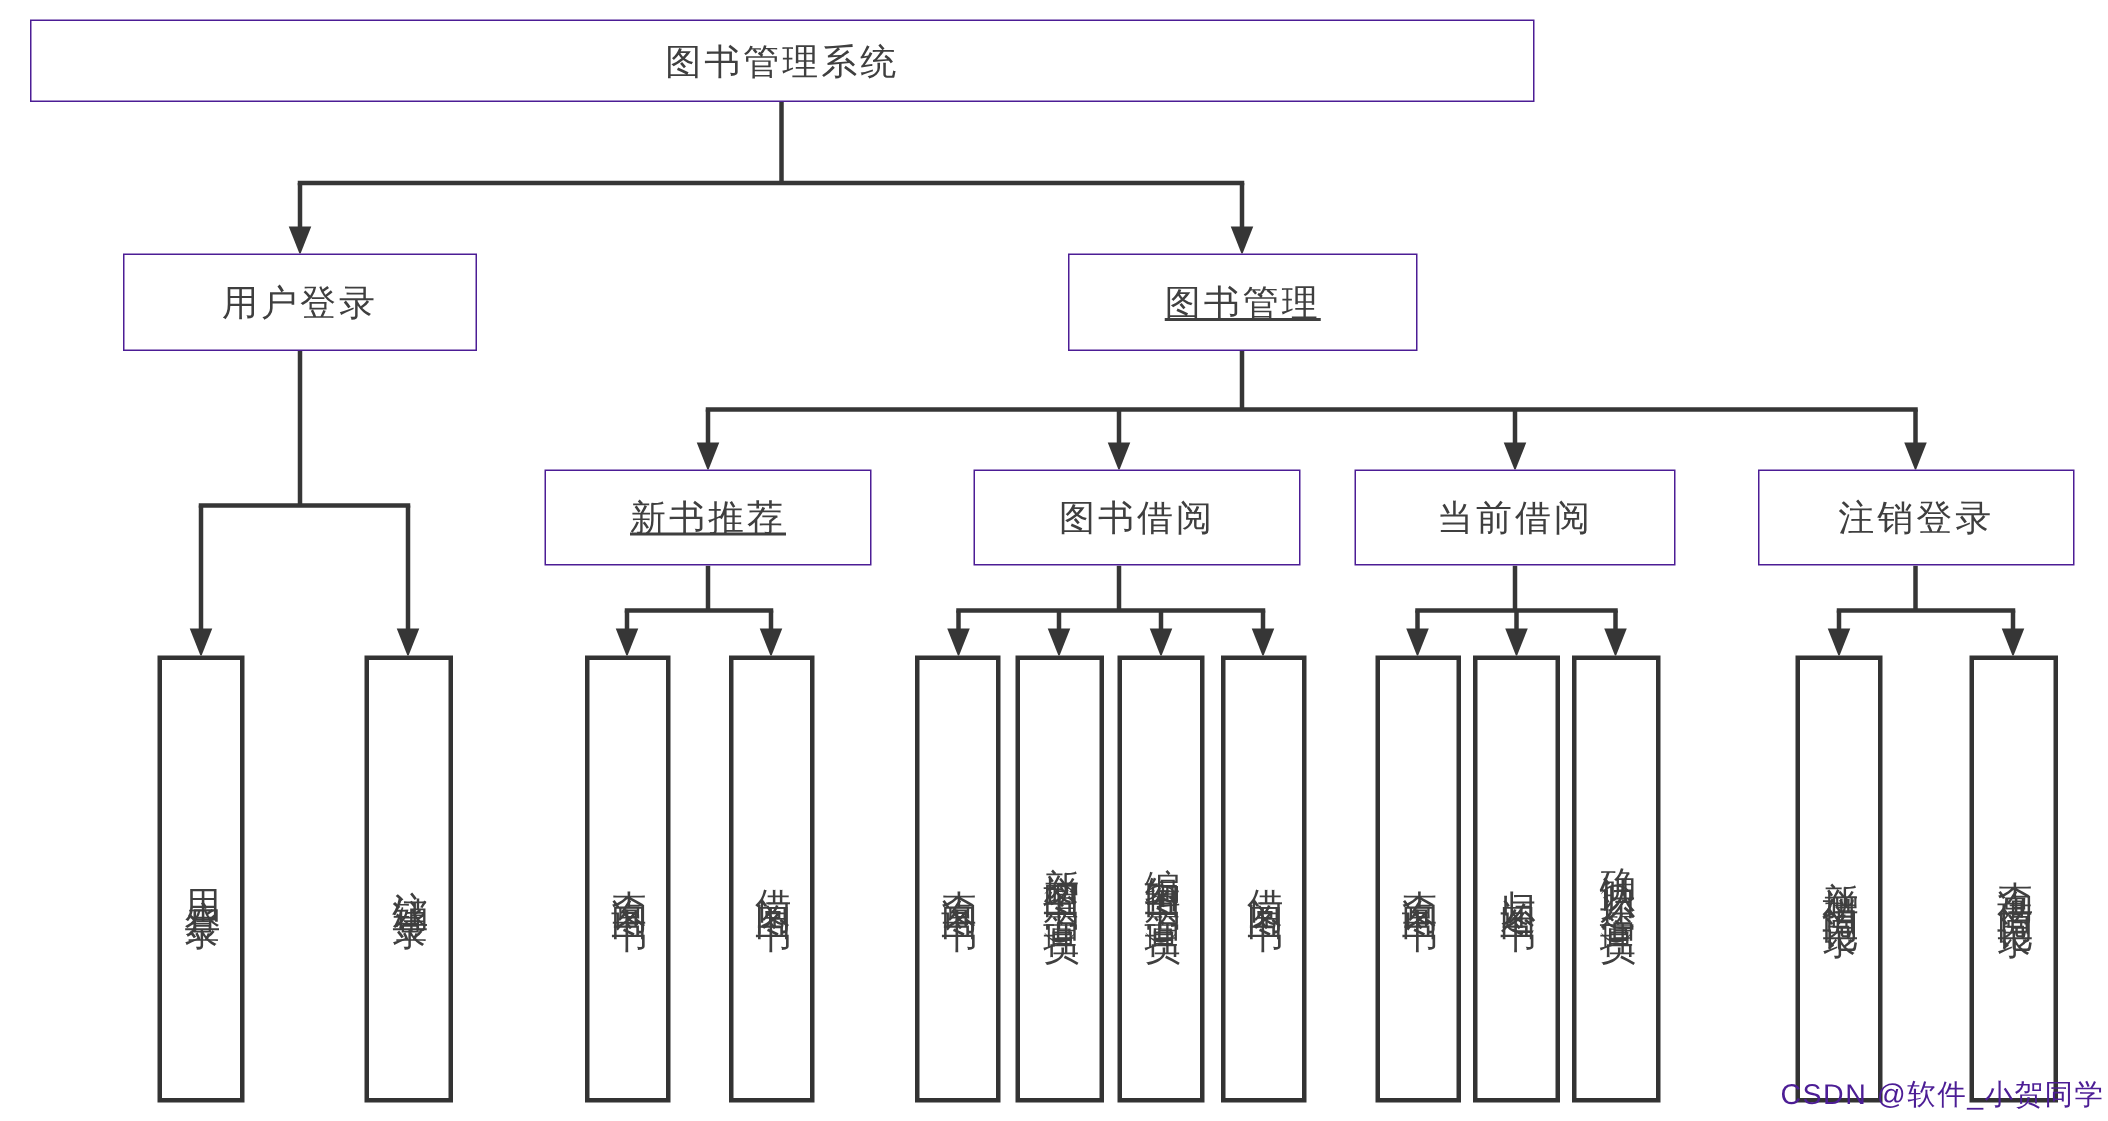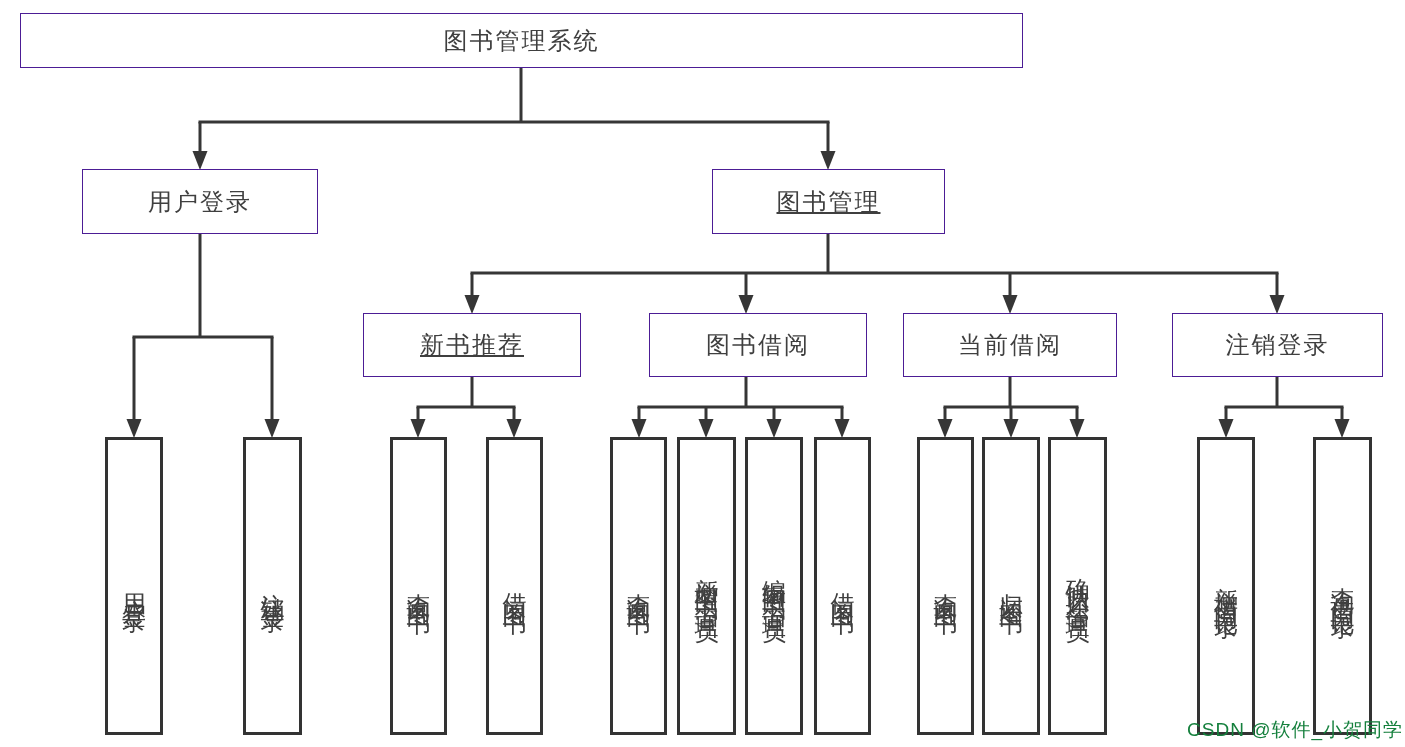--- a/index.html
+++ b/index.html
@@ -57,21 +57,21 @@
     writing-mode: vertical-rl;
     font-size: 24px;
     letter-spacing: 6px;
     line-height: 1;
   }
   .watermark {
     position: absolute;
     right: 2px;
     bottom: 4px;
     font-size: 19px;
-    color: #15803d;
+    color: #4c1d95;
     letter-spacing: 1px;
     z-index: 5;
     white-space: nowrap;
   }
 </style>
 </head>
 <body>
 
 <div class="canvas">
 

